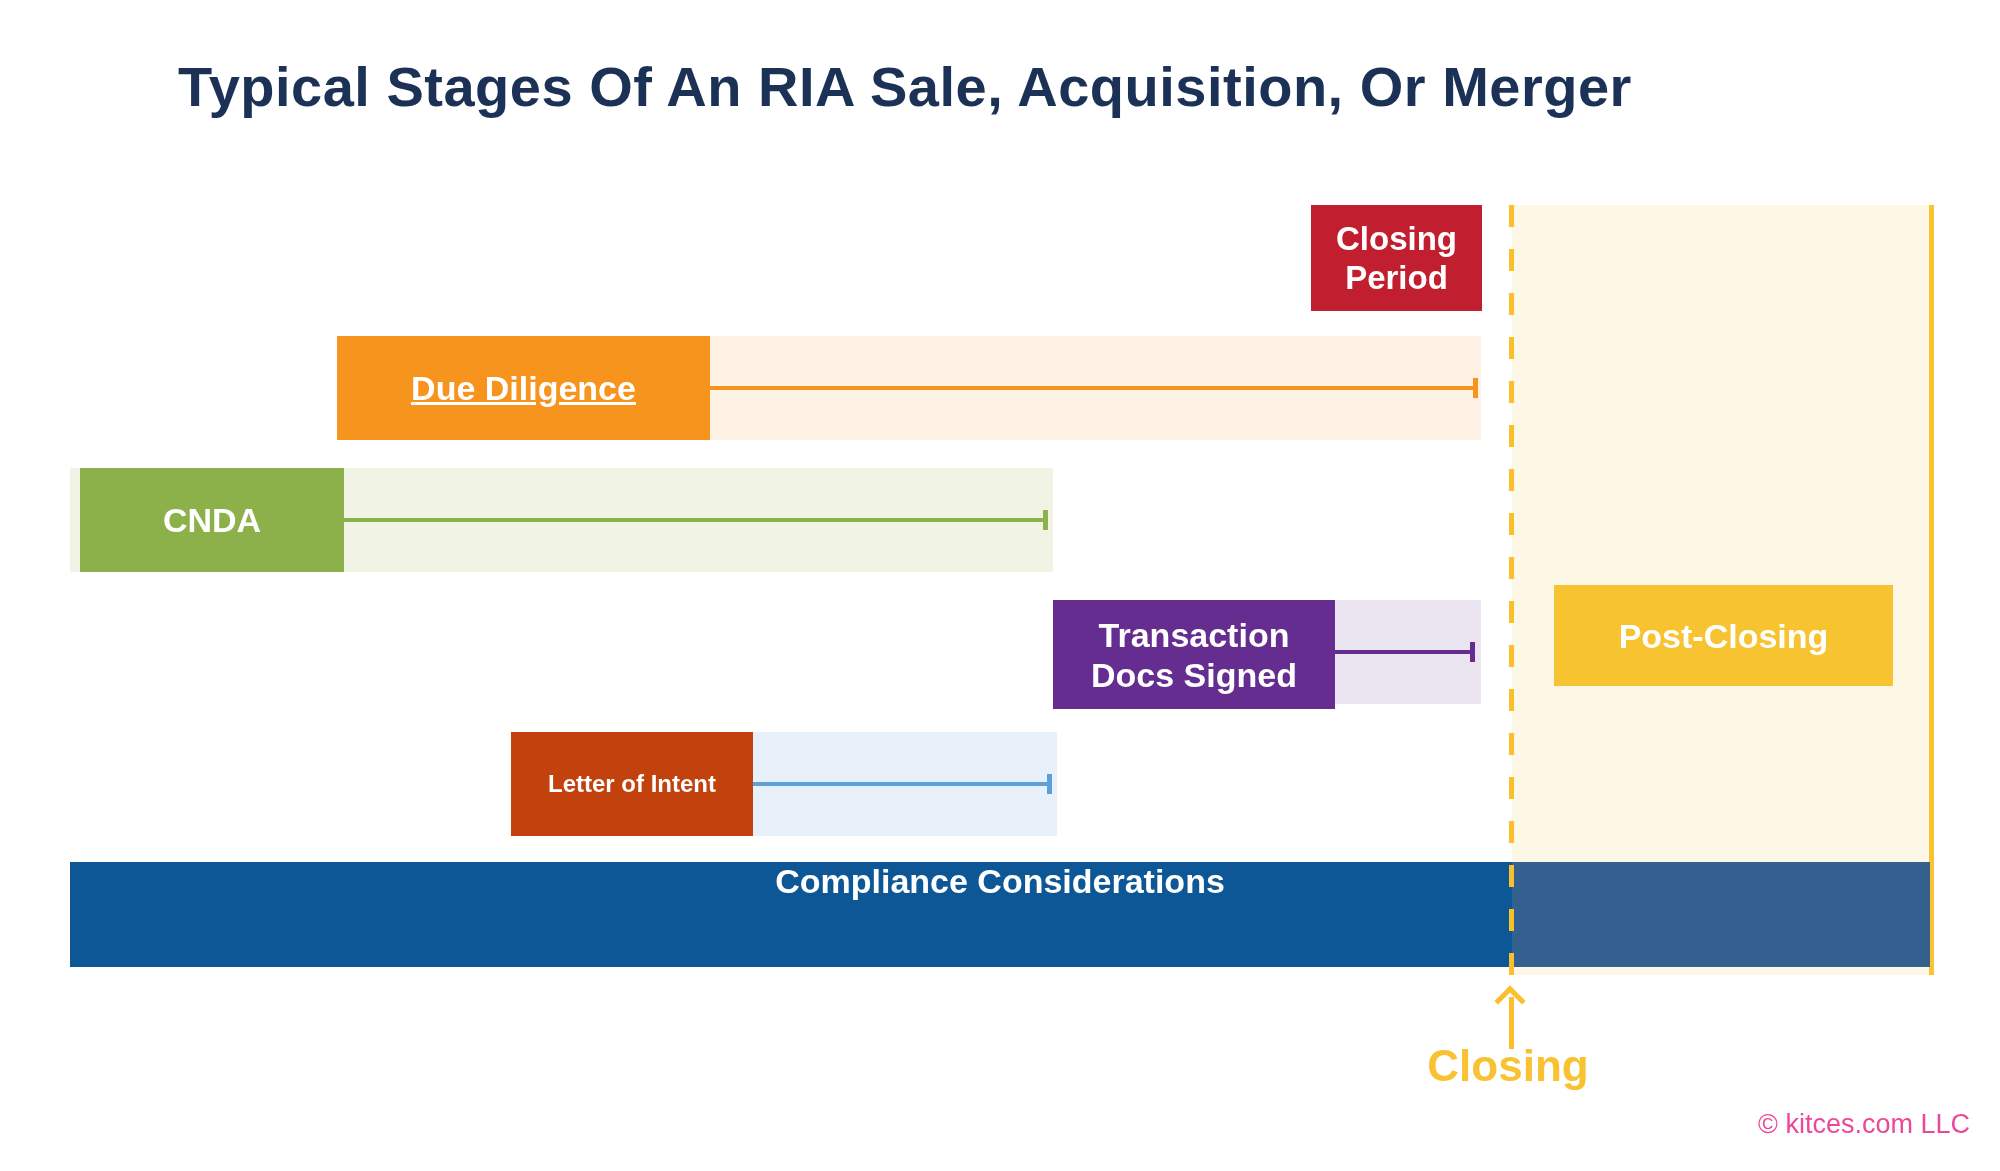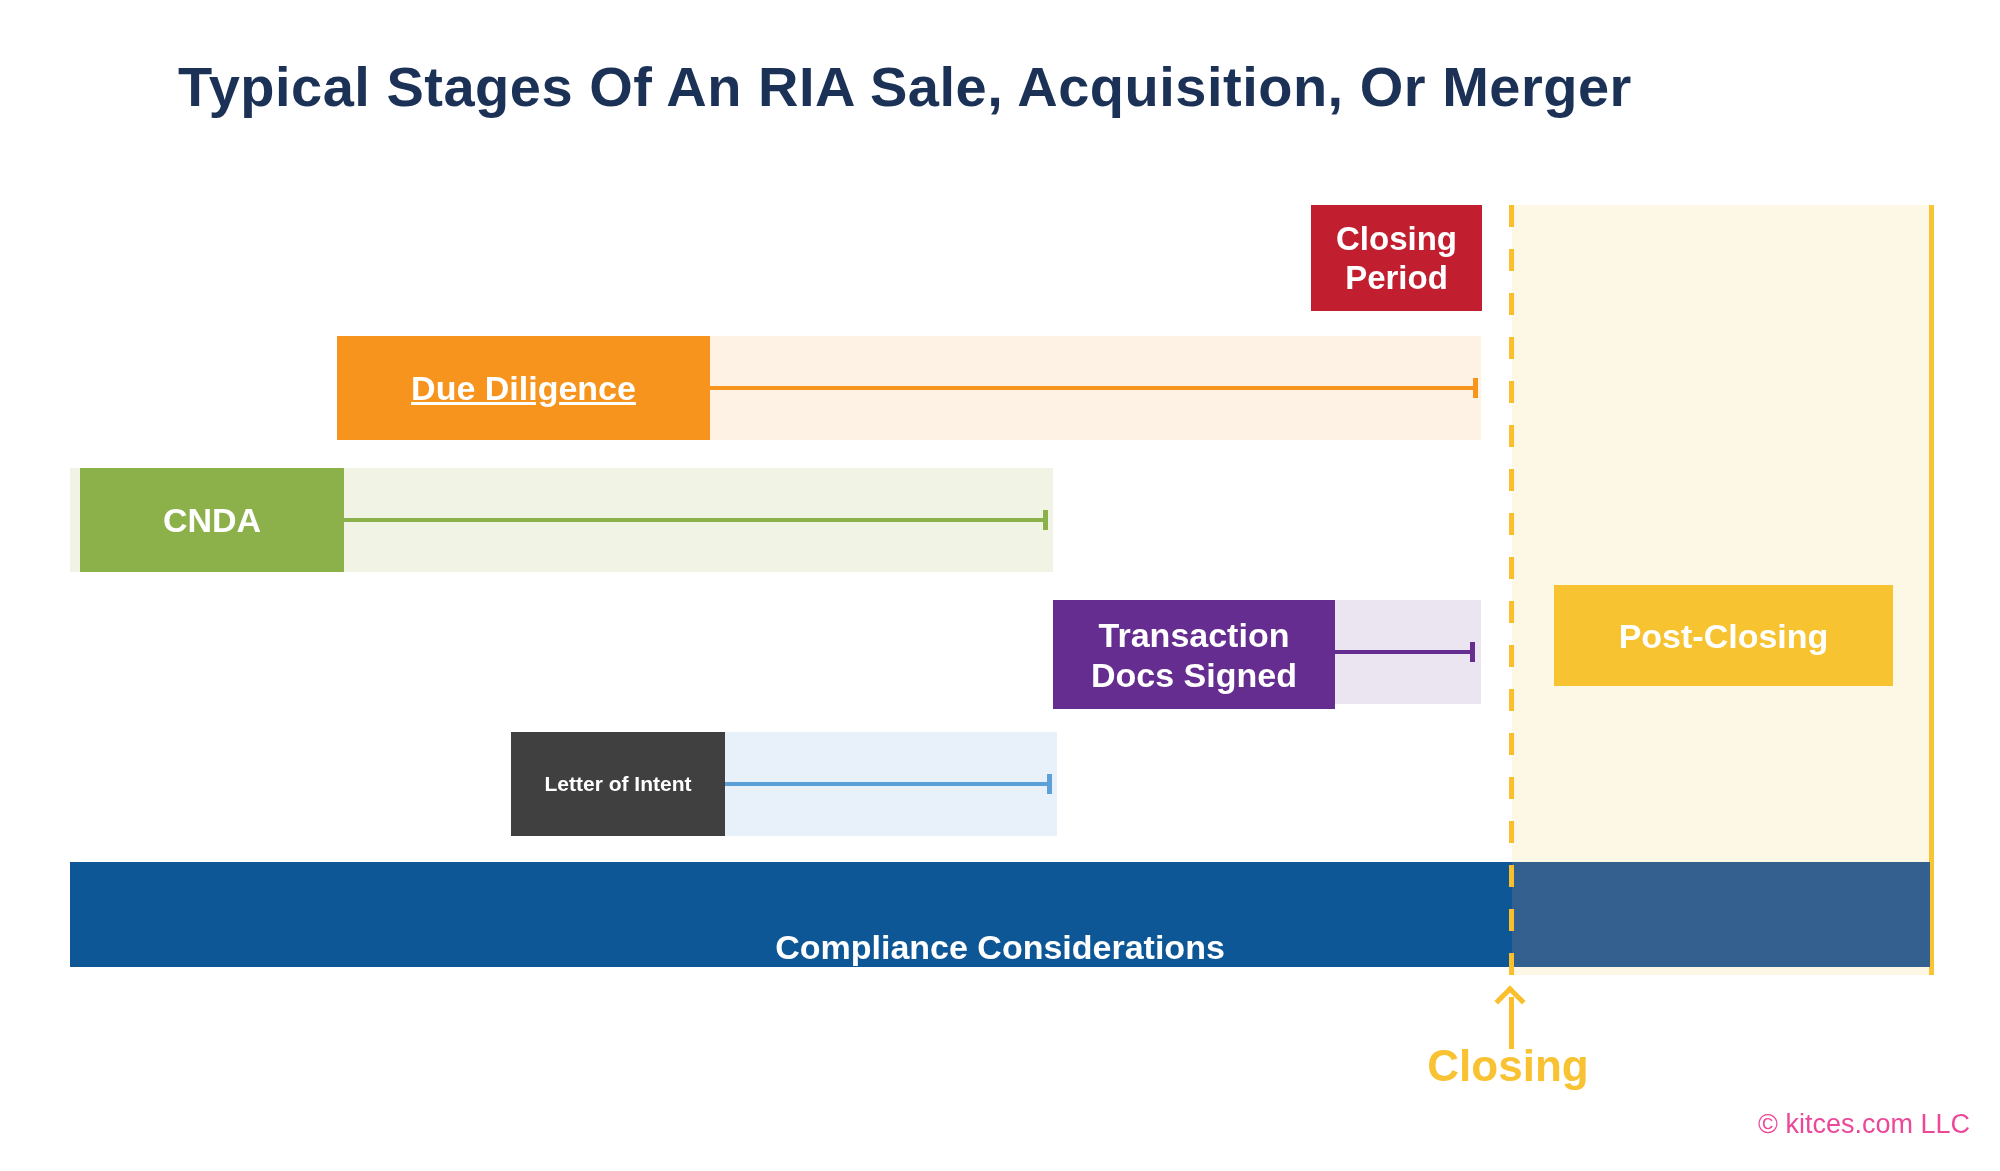--- a/index.html
+++ b/index.html
@@ -48,27 +48,27 @@
   #cnda-box{left:80px;top:468px;width:264px;height:104px;background:#8cb04a;}
 
   #tds-band{left:1053px;top:600px;width:428px;height:104px;background:#ebe5f2;}
   #tds-line{left:1335px;top:650px;width:138px;background:#662d91;}
   #tds-tick{left:1470px;top:642px;background:#662d91;}
   #tds-box{left:1053px;top:600px;width:282px;height:109px;background:#662d91;}
 
   #loi-band{left:511px;top:732px;width:546px;height:104px;background:#e8f1f9;}
   #loi-line{left:725px;top:782px;width:325px;background:#5ba0d6;}
   #loi-tick{left:1047px;top:774px;background:#5ba0d6;}
-  #loi-box{left:511px;top:732px;width:214px;height:104px;background:#404040;font-size:21px;line-height:38px;}
+  #loi-box{left:511px;top:732px;width:242px;height:104px;background:#c2410c;font-size:24px;line-height:38px;}
 
   #compliance-bar-left{left:70px;top:862px;width:1442px;height:105px;background:#0e5796;z-index:2;}
   #compliance-bar-right{left:1512px;top:862px;width:418px;height:105px;background:#33608f;z-index:2;}
   #compliance-label{
     left:70px;top:862px;width:1860px;height:105px;
-    display:flex;align-items:flex-end;justify-content:center;
+    display:flex;align-items:flex-start;justify-content:center;
     color:#ffffff;font-weight:700;font-size:34px;z-index:3;
   }
 
   #post-closing-box{left:1554px;top:540px;width:339px;height:101px;background:#f7c331;z-index:3;margin-top:45px;}
 
   #closing-dashed-line{
     left:1509px;top:205px;width:5px;height:770px;z-index:4;
     background:repeating-linear-gradient(to bottom,#fbbf2c 0px,#fbbf2c 22px,transparent 22px,transparent 44px);
   }
   #closing-arrow-head{

